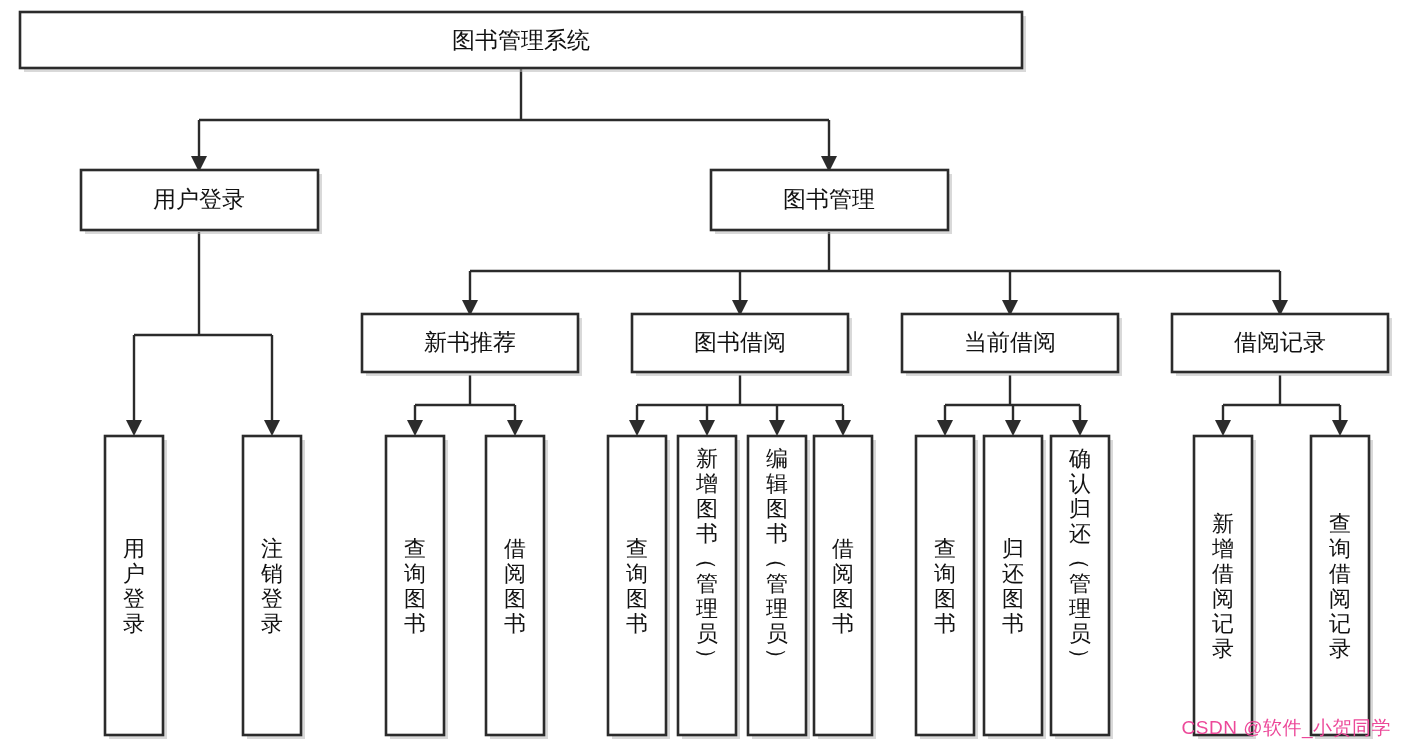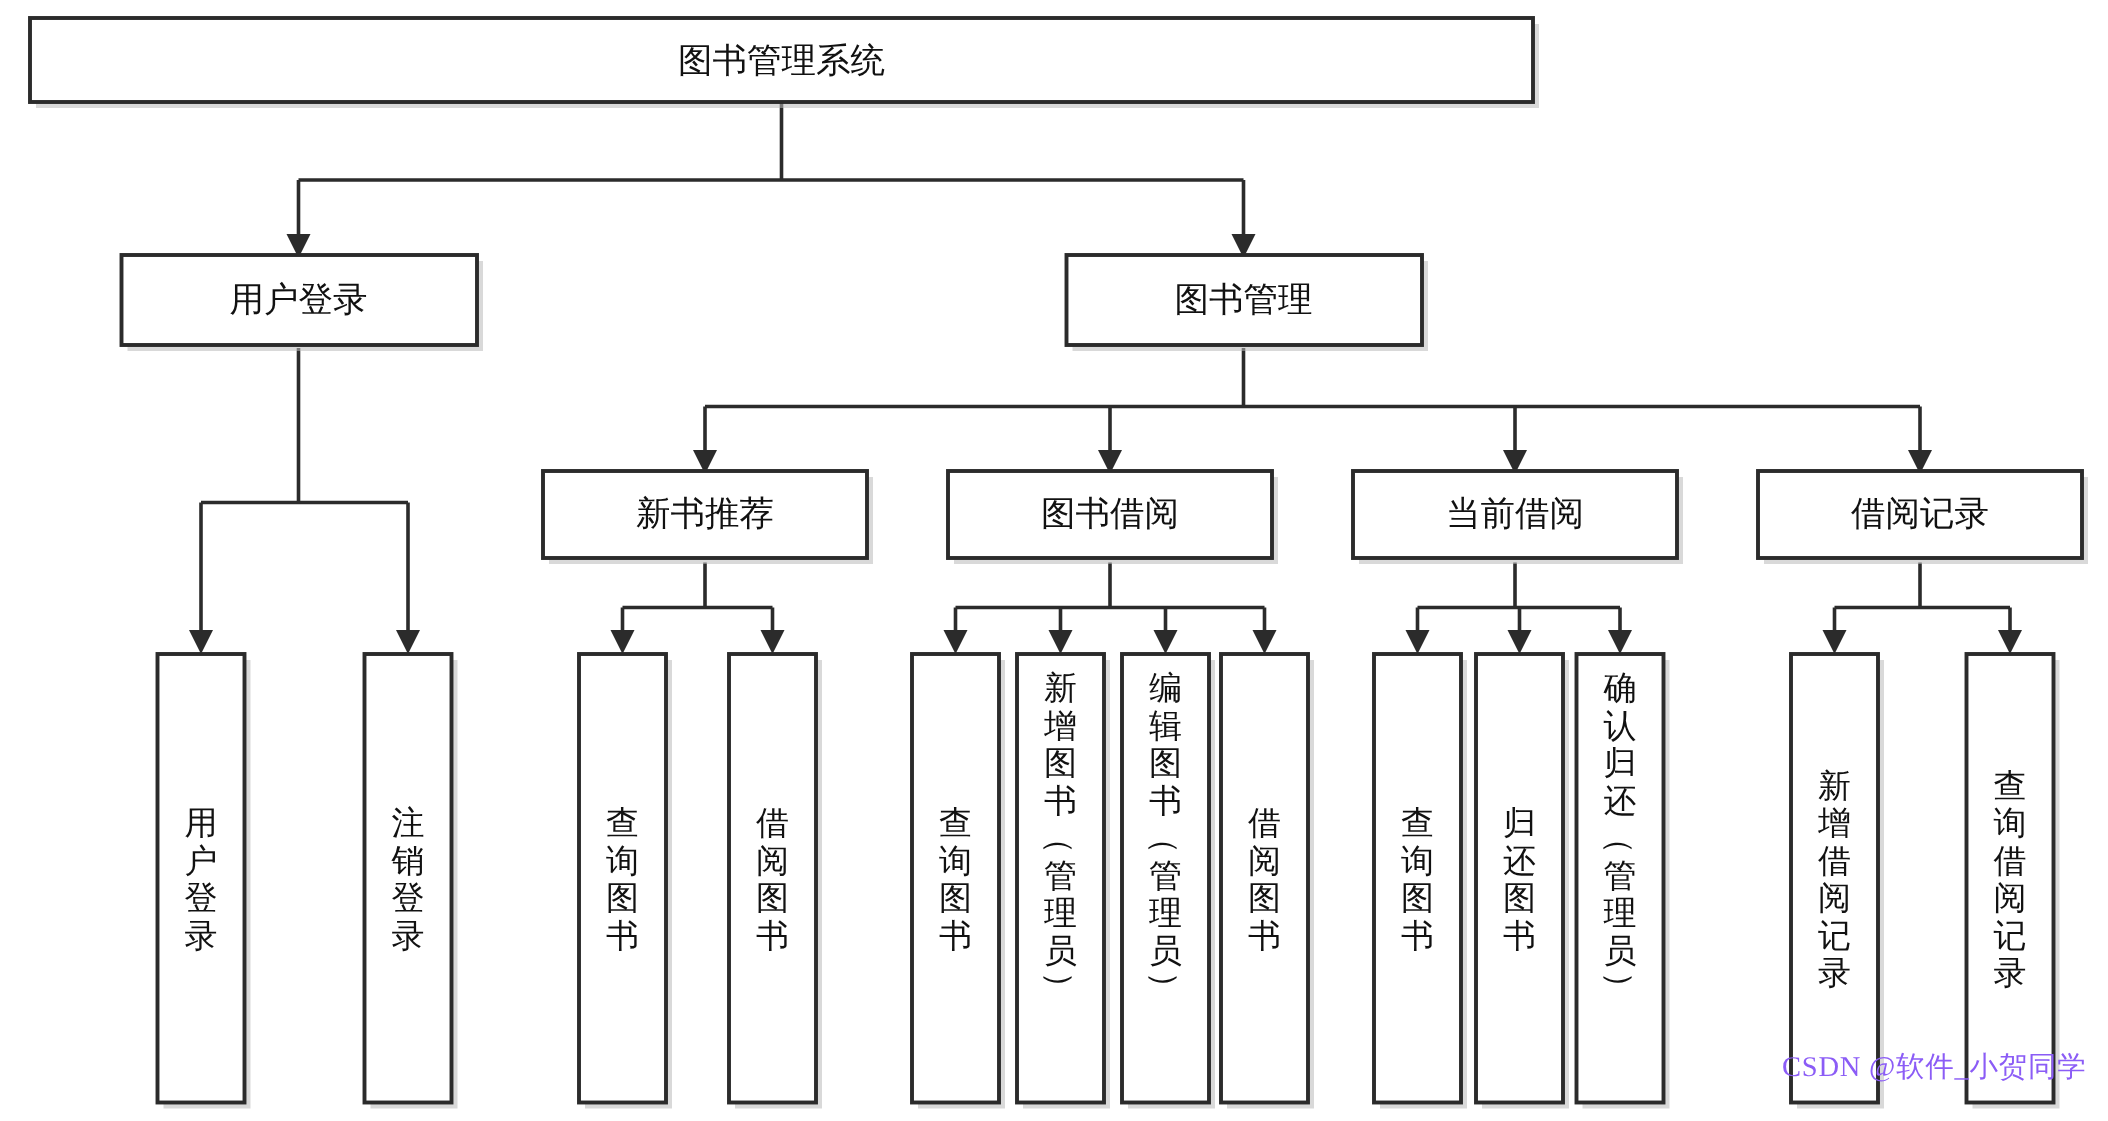--- a/index.html
+++ b/index.html
@@ -68,24 +68,24 @@
     white-space: pre;
     text-align: center;
     pointer-events: none;
   }
   .vlabel span {
     display: block;
   }
   .watermark {
     position: absolute;
     right: 14px;
-    bottom: 23px;
-    font-family: Liberation Serif, serif;
+    bottom: 6px;
+    font-family: Liberation Sans, sans-serif;
     font-size: 19px;
-    color: #8b5cf6;
+    color: #ec4899;
     letter-spacing: .5px;
     white-space: nowrap;
   }
 </style>
 </head>
 <body>
 
 <div id="diagram-root">
 
   <svg class="flow" viewBox="0 0 1405 747" xmlns="http://www.w3.org/2000/svg">

